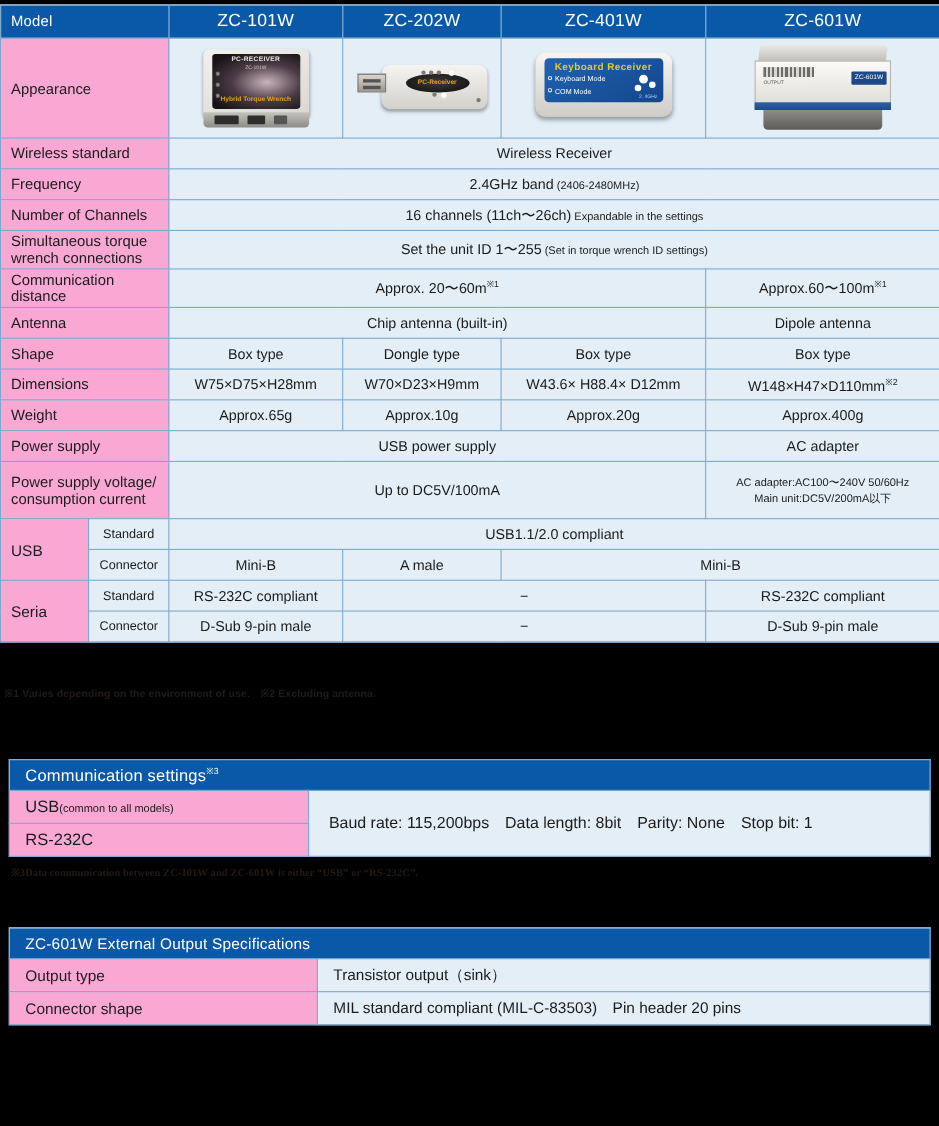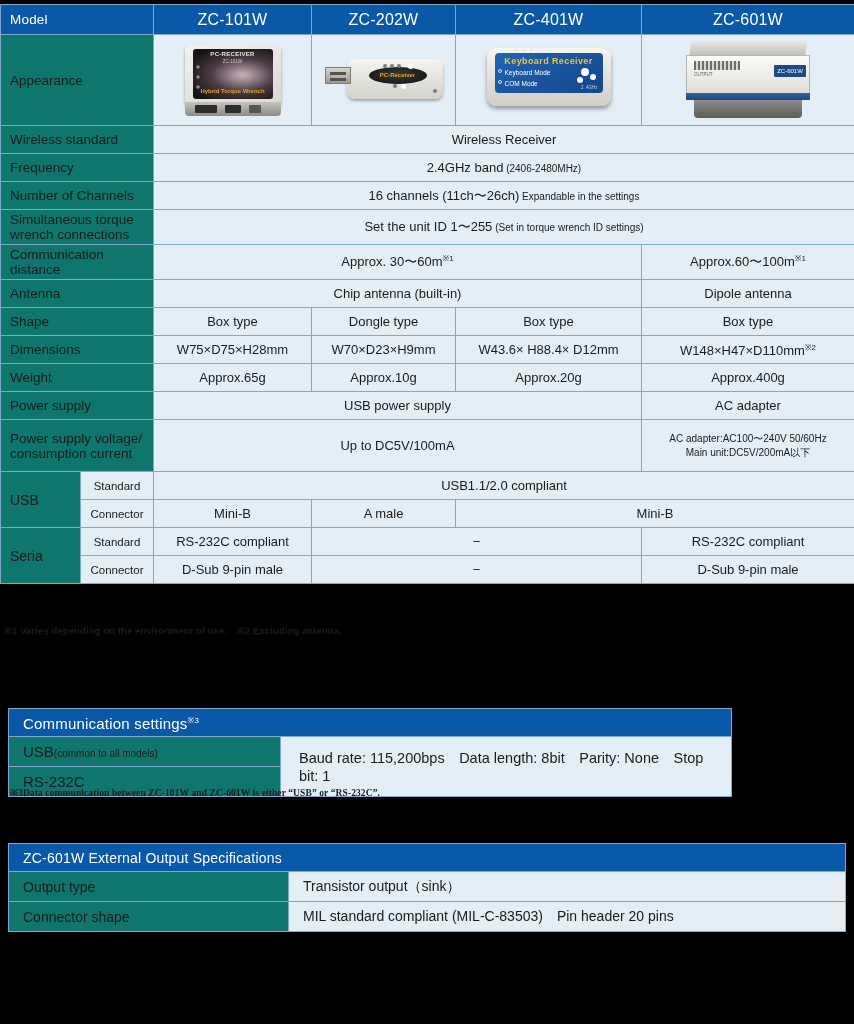--- a/index.html
+++ b/index.html
@@ -24,21 +24,21 @@
     border: 1px solid #7da9cf;
     padding: 2px 6px;
     text-align: center;
     vertical-align: middle;
     background: #e3eef7;
     font-weight: normal;
   }
   table.spec td.lbl {
     text-align: left;
     padding-left: 9px;
-    background: #0f766e;
+    background: #f9a8d4;
   }
   .hdr td, .hdr th {
     background: #0a58a8 !important;
     color: #ffffff;
     font-weight: bold;
     font-size: 15px;
     border: 1px solid #0a58a8;
     letter-spacing: .2px;
   }
   .hdr td.lbl { color:#fff; }
@@ -155,21 +155,21 @@
   .footnote {
     position: absolute;
     color: #231a16;
     font-size: 9.5px;
     font-weight: bold;
     letter-spacing: .1px;
     white-space: nowrap;
   }
 
   
-  #table-comm { position: absolute; left: 8px; top: 690px; width: 724px; margin-top: 18px; }
+  #table-comm { position: absolute; left: 8px; top: 690px; width: 838px; }
   #table-comm td { height: 30px; }
   #table-comm .hdr td { height: 28px; text-align:left; padding-left: 14px; }
   #table-comm td.lbl { font-size: 15px; padding-left: 14px; }
   #table-comm td.val { text-align: left; padding-left: 18px; font-size: 14.5px; }
 
   
   #table-ext { position: absolute; left: 8px; top: 843px; width: 838px; }
   #table-ext td { height: 30px; }
   #table-ext .hdr td { height: 28px; text-align:left; padding-left: 14px; }
   #table-ext td.lbl { font-size: 14px; padding-left: 14px; }
@@ -281,21 +281,21 @@
         <tr>
           <td class="lbl" colspan="2">Number of Channels</td>
           <td colspan="4"><span>16 channels (11ch〜26ch)</span><span class="small"> Expandable in the settings</span></td>
         </tr>
         <tr>
           <td class="lbl" colspan="2">Simultaneous torque wrench connections</td>
           <td colspan="4"><span>Set the unit ID 1〜255</span><span class="small"> (Set in torque wrench ID settings)</span></td>
         </tr>
         <tr>
           <td class="lbl" colspan="2">Communication distance</td>
-          <td colspan="3"><span>Approx. 30〜60m</span><span class="sup">※1</span></td>
+          <td colspan="3"><span>Approx. 20〜60m</span><span class="sup">※1</span></td>
           <td><span>Approx.60〜100m</span><span class="sup">※1</span></td>
         </tr>
         <tr>
           <td class="lbl" colspan="2">Antenna</td>
           <td colspan="3"><span>Chip antenna (built-in)</span></td>
           <td><span>Dipole antenna</span></td>
         </tr>
         <tr>
           <td class="lbl" colspan="2">Shape</td>
           <td><span>Box type</span></td>

